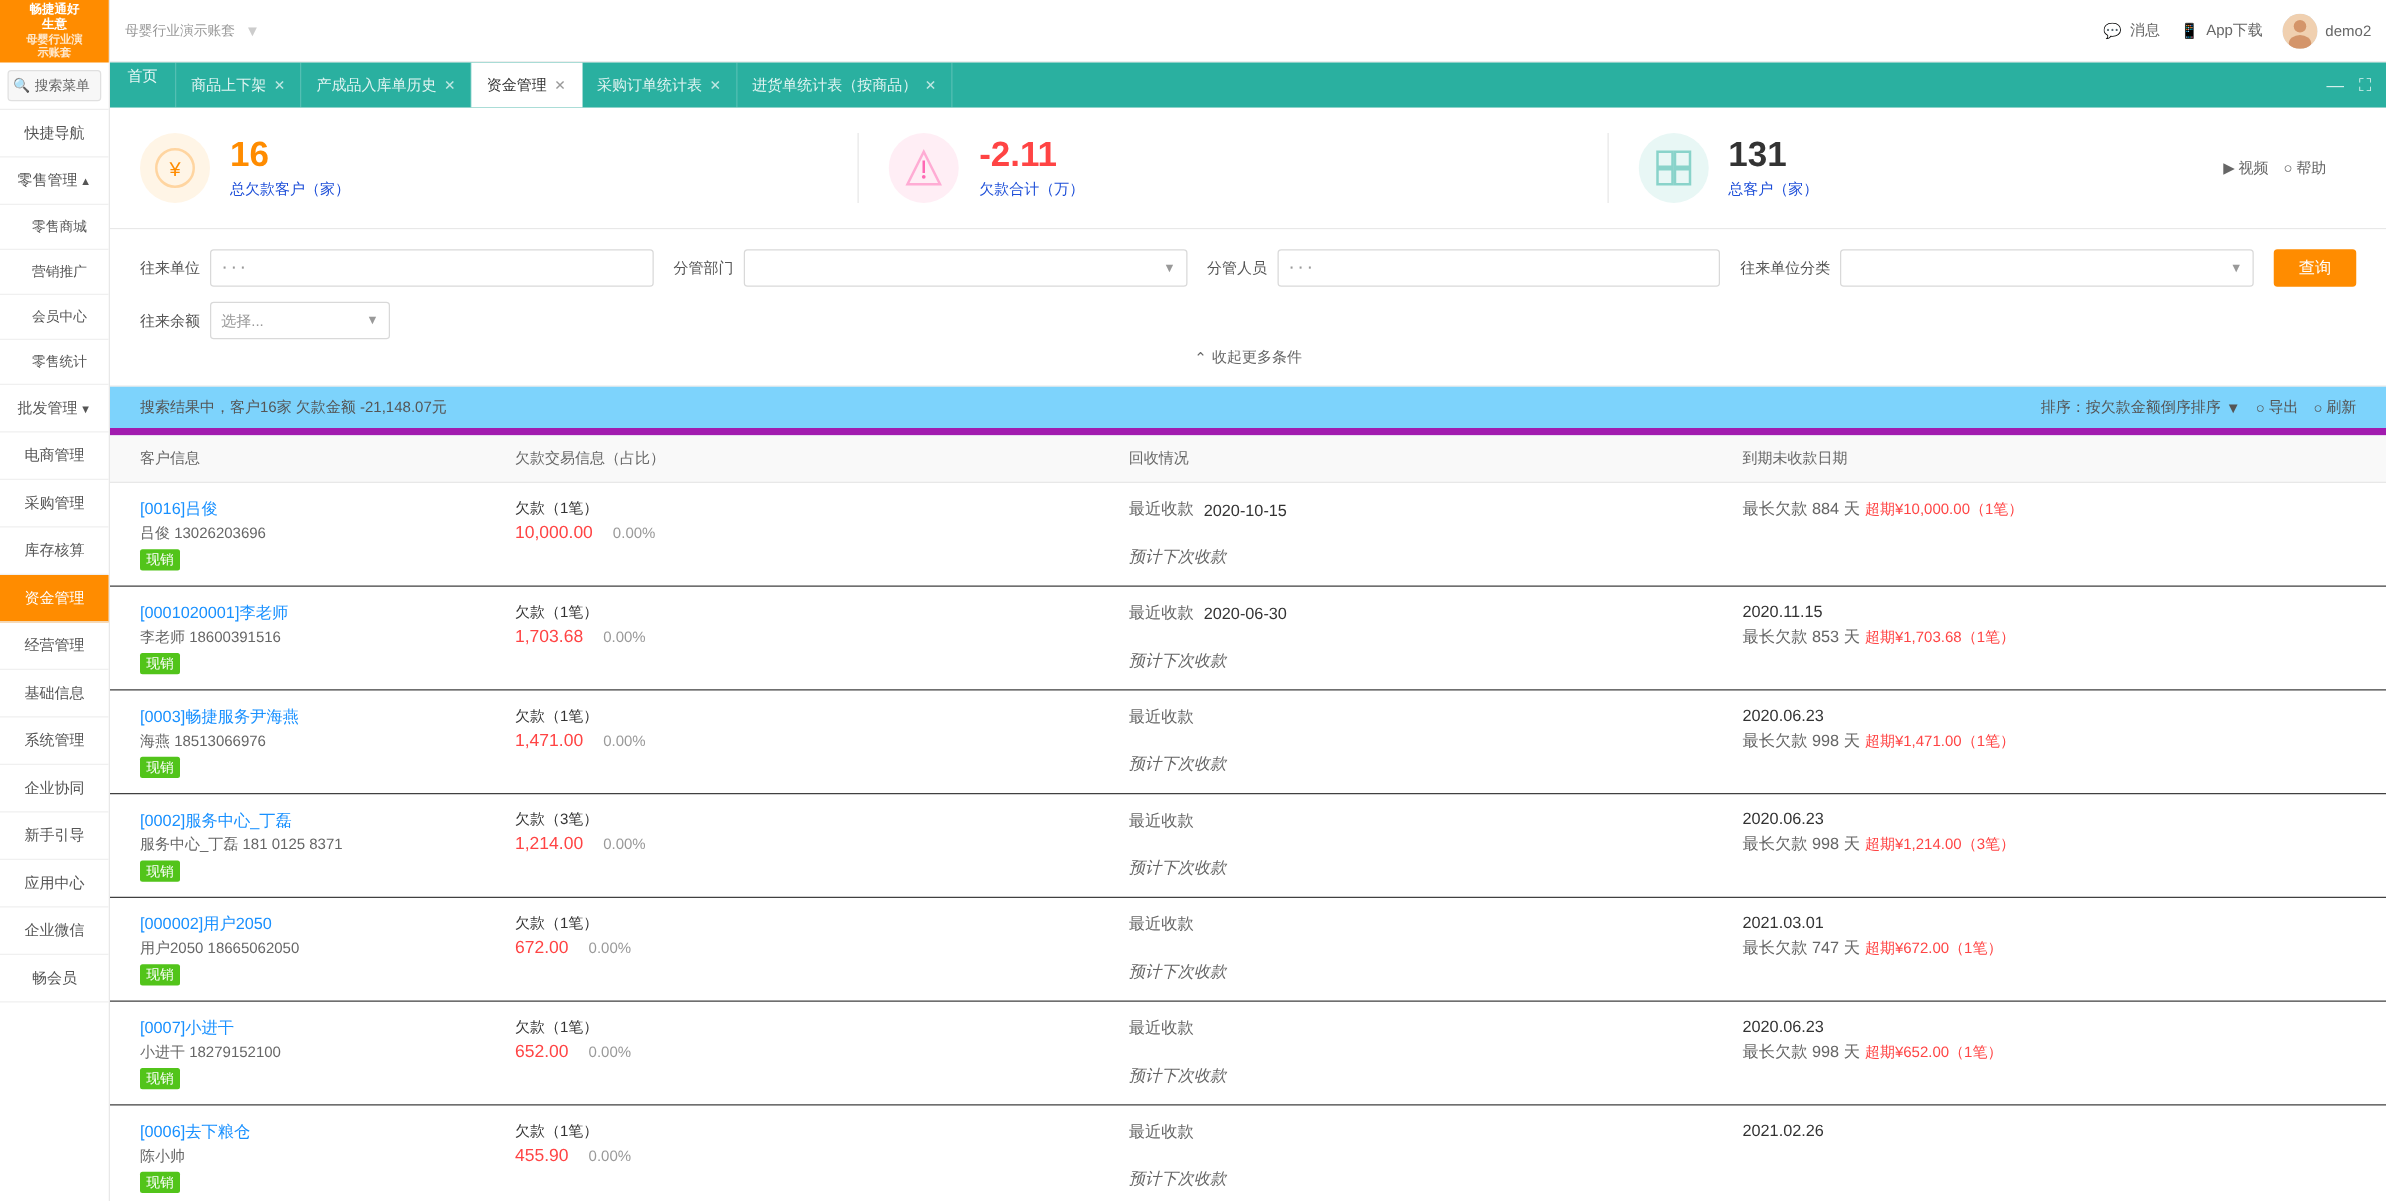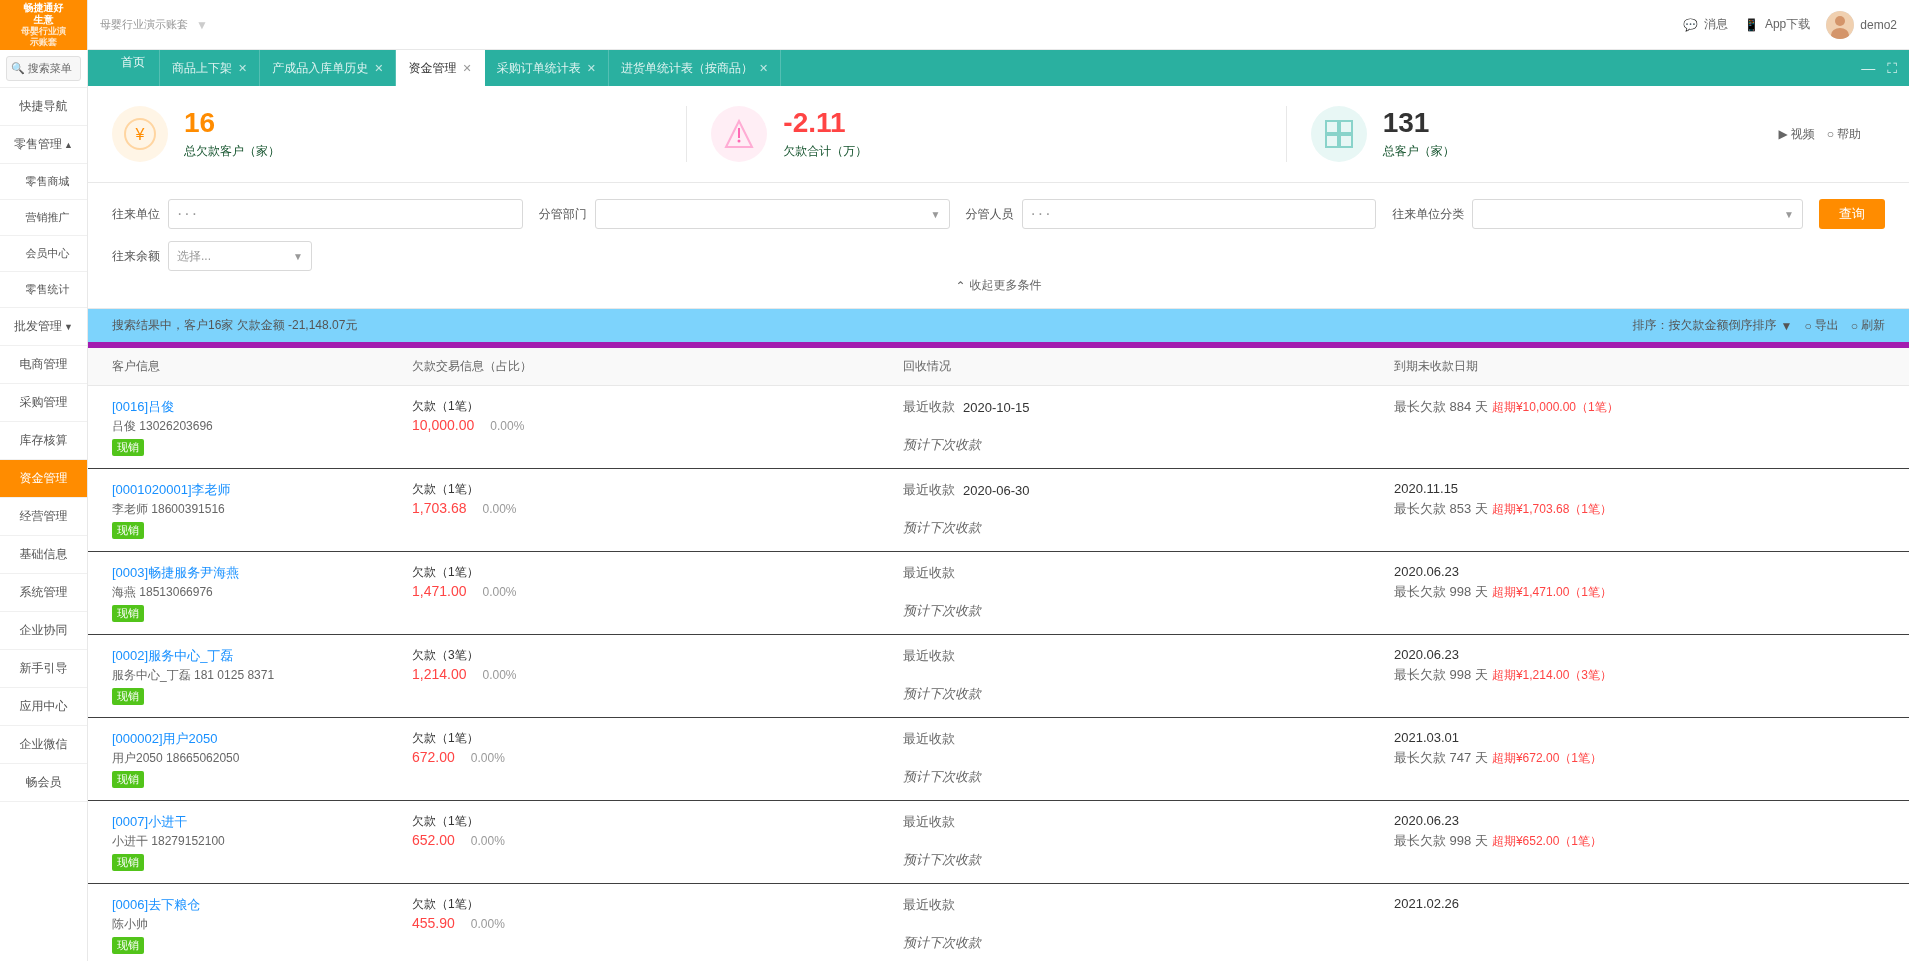--- a/index.html
+++ b/index.html
@@ -23,42 +23,42 @@
     .topbar-right { display: flex; align-items: center; gap: 16px; font-size: 12px; color: #666; }
     .topbar-user { display: flex; align-items: center; gap: 6px; cursor: pointer; }
     .avatar { width: 28px; height: 28px; border-radius: 50%; background: #ddd; display: flex; align-items: center; justify-content: center; font-size: 11px; overflow: hidden; }
 
     
     .tabbar { height: 36px; background: #2ab0a0; display: flex; align-items: stretch; flex-shrink: 0; overflow: hidden; }
     .tab { display: flex; align-items: center; gap: 6px; padding: 0 12px; font-size: 12px; color: rgba(255,255,255,0.85); cursor: pointer; border-right: 1px solid rgba(255,255,255,0.2); white-space: nowrap; position: relative; }
     .tab.active { background: #fff; color: #333; }
     .tab .tab-close { font-size: 11px; color: rgba(255,255,255,0.7); cursor: pointer; display: flex; align-items: center; }
     .tab.active .tab-close { color: #999; }
-    .tab-home { padding: 4px 14px; font-size: 12px; color: rgba(255,255,255,0.9); cursor: pointer; display: flex; align-items: flex-start; border-right: 1px solid rgba(255,255,255,0.2); margin-left: 19px; }
+    .tab-home { padding: 16px 14px; font-size: 12px; color: rgba(255,255,255,0.9); cursor: pointer; display: flex; align-items: flex-end; border-right: 1px solid rgba(255,255,255,0.2); }
     .tabbar-actions { margin-left: auto; display: flex; align-items: center; padding: 0 8px; gap: 4px; }
     .tabbar-action-btn { color: rgba(255,255,255,0.8); cursor: pointer; font-size: 14px; padding: 2px 4px; }
 
     
     .content { flex: 1; overflow-y: auto; background: #f0f2f5; }
 
     
     .stats-row { display: flex; background: #fff; padding: 20px 24px; gap: 0; border-bottom: 1px solid #e8e8e8; }
     .stat-card { flex: 1; display: flex; align-items: center; gap: 16px; padding: 0 24px; border-right: 1px solid #e8e8e8; }
     .stat-card:first-child { padding-left: 0; }
     .stat-card:last-child { border-right: none; }
     .stat-icon { width: 56px; height: 56px; border-radius: 50%; display: flex; align-items: center; justify-content: center; font-size: 24px; flex-shrink: 0; }
     .stat-icon.orange { background: #fff5e6; color: #ff8c00; }
     .stat-icon.pink { background: #ffeef5; color: #ff69b4; }
     .stat-icon.teal { background: #e8f7f5; color: #2ab0a0; }
     .stat-info { display: flex; flex-direction: column; }
     .stat-value { font-size: 28px; font-weight: bold; line-height: 1.1; }
     .stat-value.orange { color: #ff8c00; }
     .stat-value.red { color: #ff4444; }
     .stat-value.dark { color: #333; }
-    .stat-label { font-size: 12px; color: #14532d; margin-top: 4px; }
+    .stat-label { font-size: 12px; color: #1d4ed8; margin-top: 4px; }
     .stat-card-actions { margin-left: auto; display: flex; gap: 12px; font-size: 12px; color: #666; align-items: center; }
     .stat-card-action { display: flex; align-items: center; gap: 3px; cursor: pointer; }
 
     
     .filter-area { background: #fff; padding: 16px 24px 8px; border-bottom: 1px solid #e8e8e8; }
     .filter-row { display: flex; align-items: center; gap: 16px; margin-bottom: 12px; }
     .filter-item { display: flex; align-items: center; gap: 8px; flex: 1; }
     .filter-label { font-size: 12px; color: #555; white-space: nowrap; flex-shrink: 0; }
     .filter-input { flex: 1; height: 30px; border: 1px solid #d9d9d9; border-radius: 3px; padding: 0 8px; font-size: 12px; color: #333; display: flex; align-items: center; justify-content: space-between; cursor: pointer; background: #fff; }
     .filter-input-dots { color: #999; font-size: 16px; letter-spacing: 2px; }

